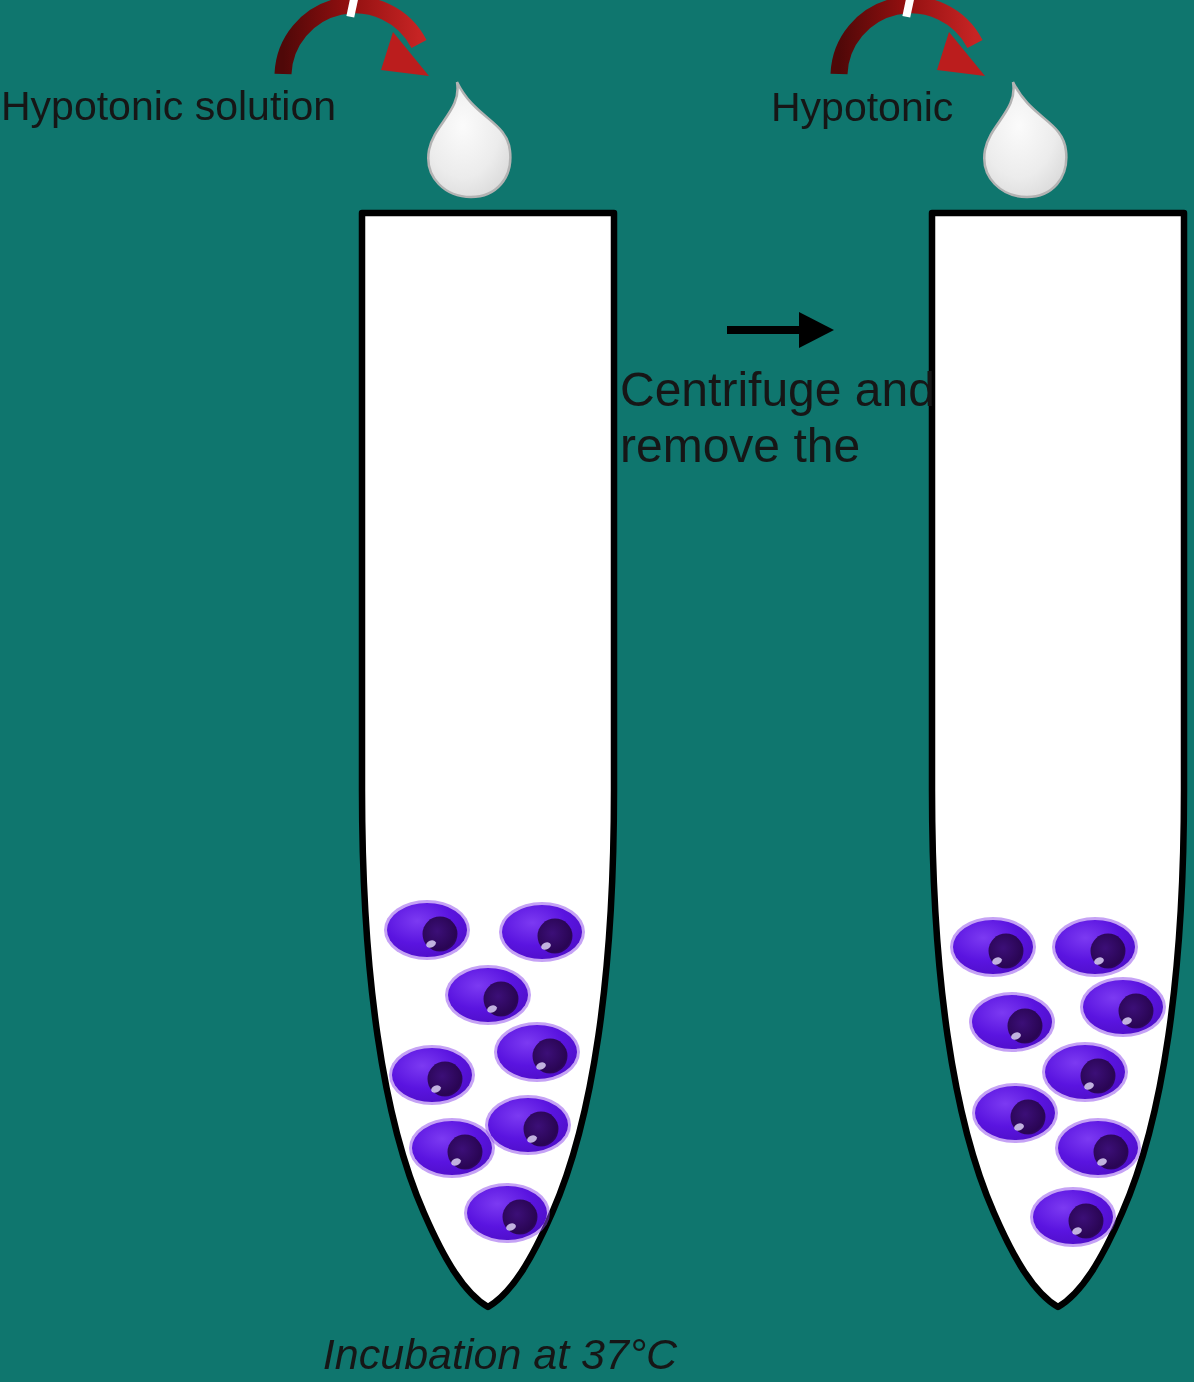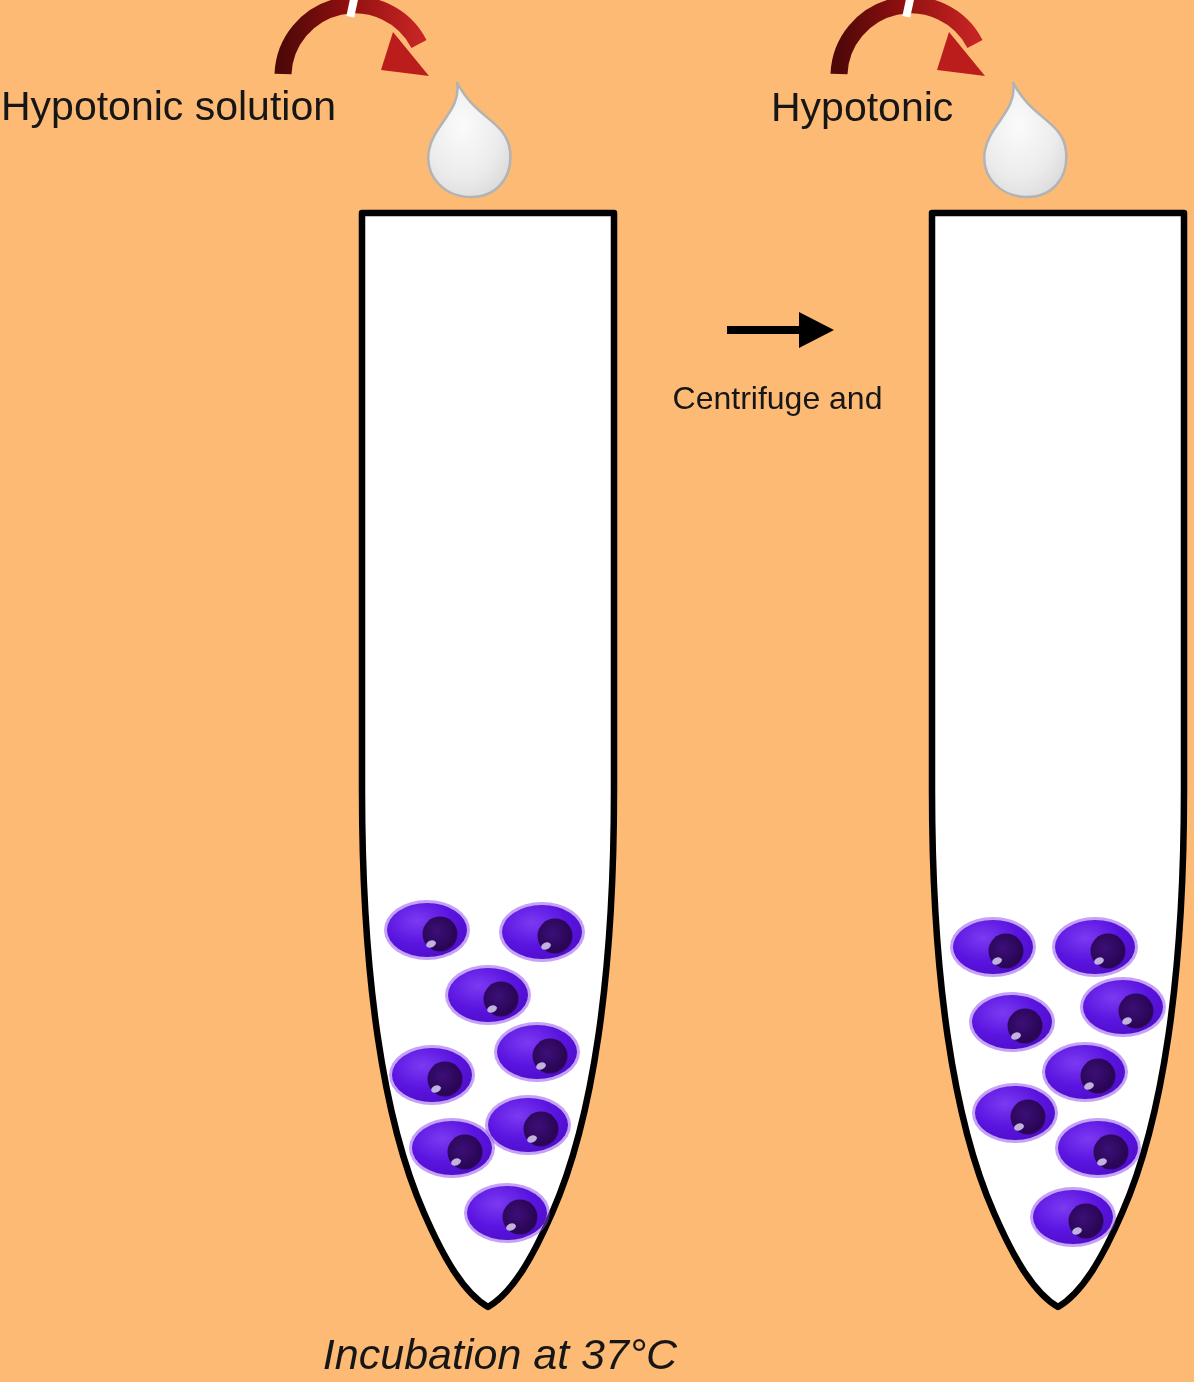--- a/index.html
+++ b/index.html
@@ -1,30 +1,30 @@
 <!DOCTYPE html>
 <html><head>
 <meta charset="utf-8">
 <style>
   html,body{margin:0;padding:0;background:#ffffff;}
   .canvas{
     position:relative;
     width:1194px;height:1382px;
-    background:#fdba74;
+    background:#0f766e;
     overflow:hidden;
     font-family:"Liberation Sans", sans-serif;
     color:#161616;
   }
   .art{position:absolute;left:0;top:0;width:1194px;height:1382px;}
   .label{position:absolute;white-space:nowrap;color:#161616;}
   .lbl-hypotonic{left:1px;top:83px;font-size:41px;}
   .lbl-fixative{left:771px;top:84px;font-size:41px;}
   .lbl-centrifuge{
     position:absolute;left:620px;top:362px;width:315px;
-    text-align:center;font-size:32px;line-height:56px;color:#161616;margin-top:8px;
+    text-align:left;font-size:48px;line-height:56px;color:#161616;
   }
   .lbl-centrifuge span{display:block;}
   .lbl-incubation{
     position:absolute;left:300px;top:1330px;width:400px;
     text-align:center;font-size:43px;color:#161616;font-style:italic;
   }
 </style>
 </head>
 <body>
 
@@ -115,17 +115,18 @@
       <polygon points="799,312 834,330 799,348" fill="#000000"></polygon>
     </g>
   </svg>
 
   <div class="label lbl-hypotonic">Hypotonic solution</div>
 
   <div class="label lbl-fixative">Hypotonic</div>
 
   <div class="lbl-centrifuge">
     <span>Centrifuge and</span>
+    <span>remove the</span>
   </div>
 
   <div class="lbl-incubation">Incubation at 37°C</div>
 
 </div>
 
 </body></html>

